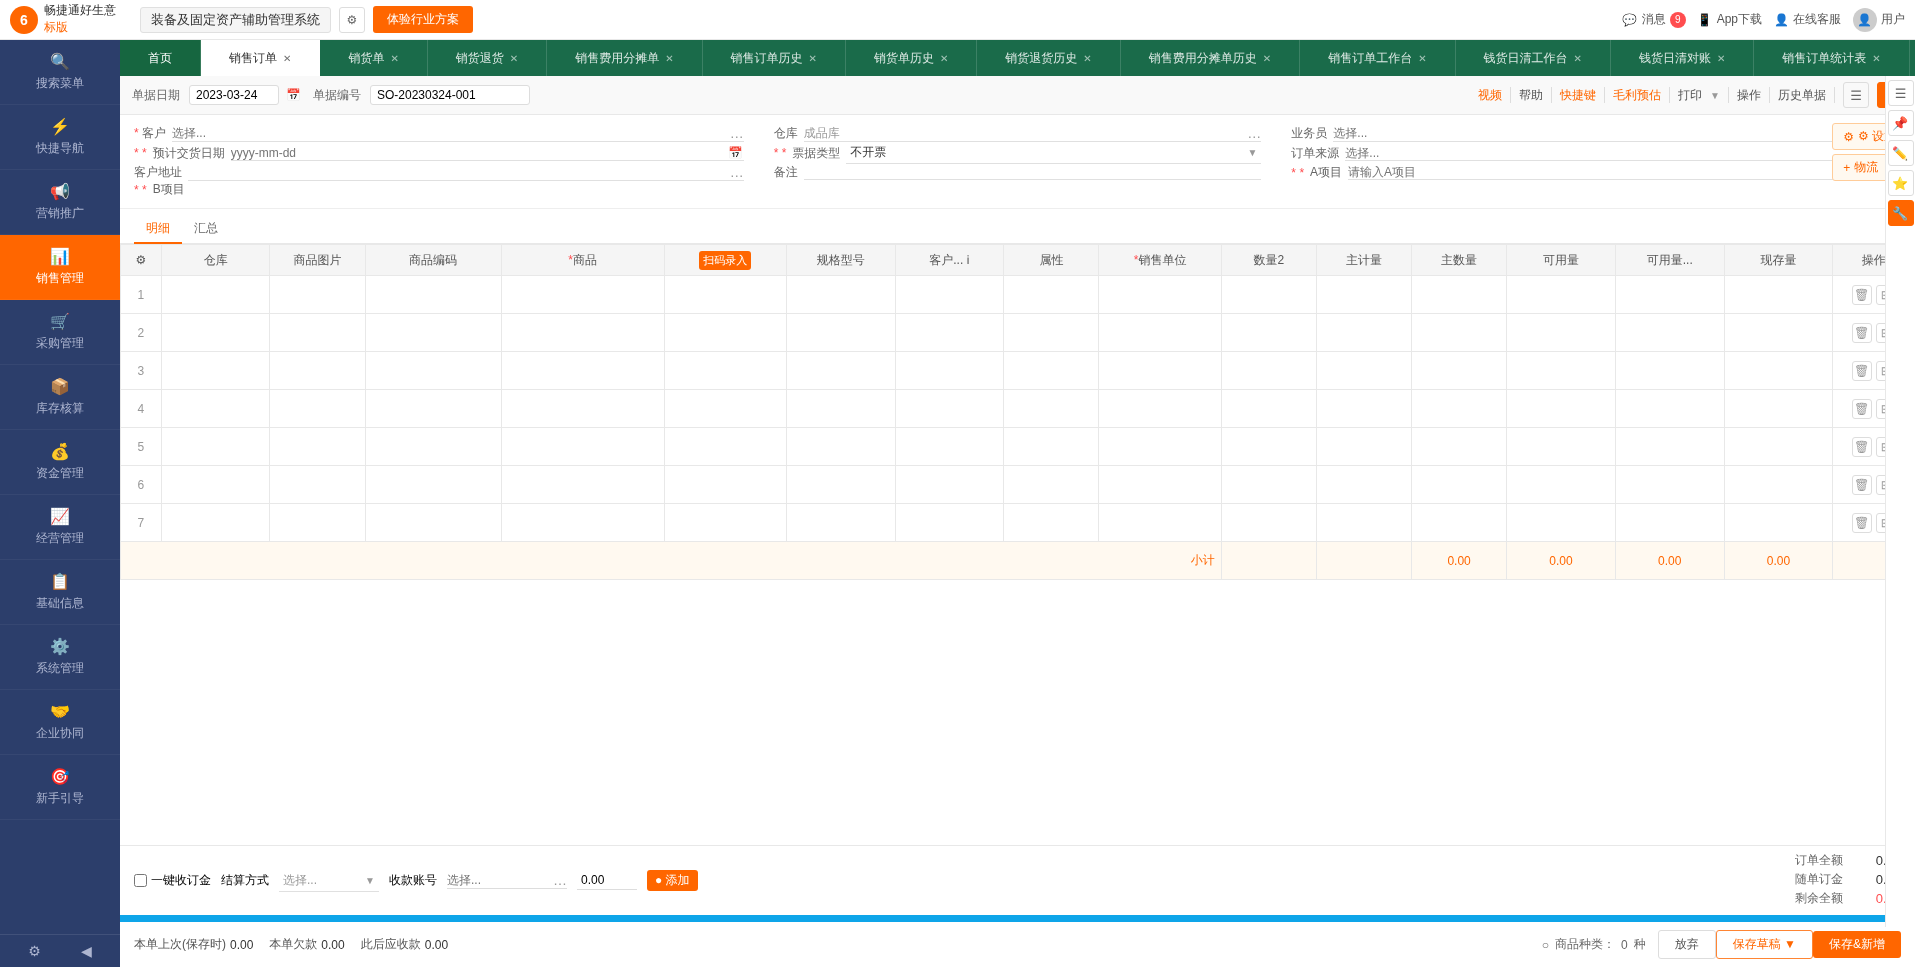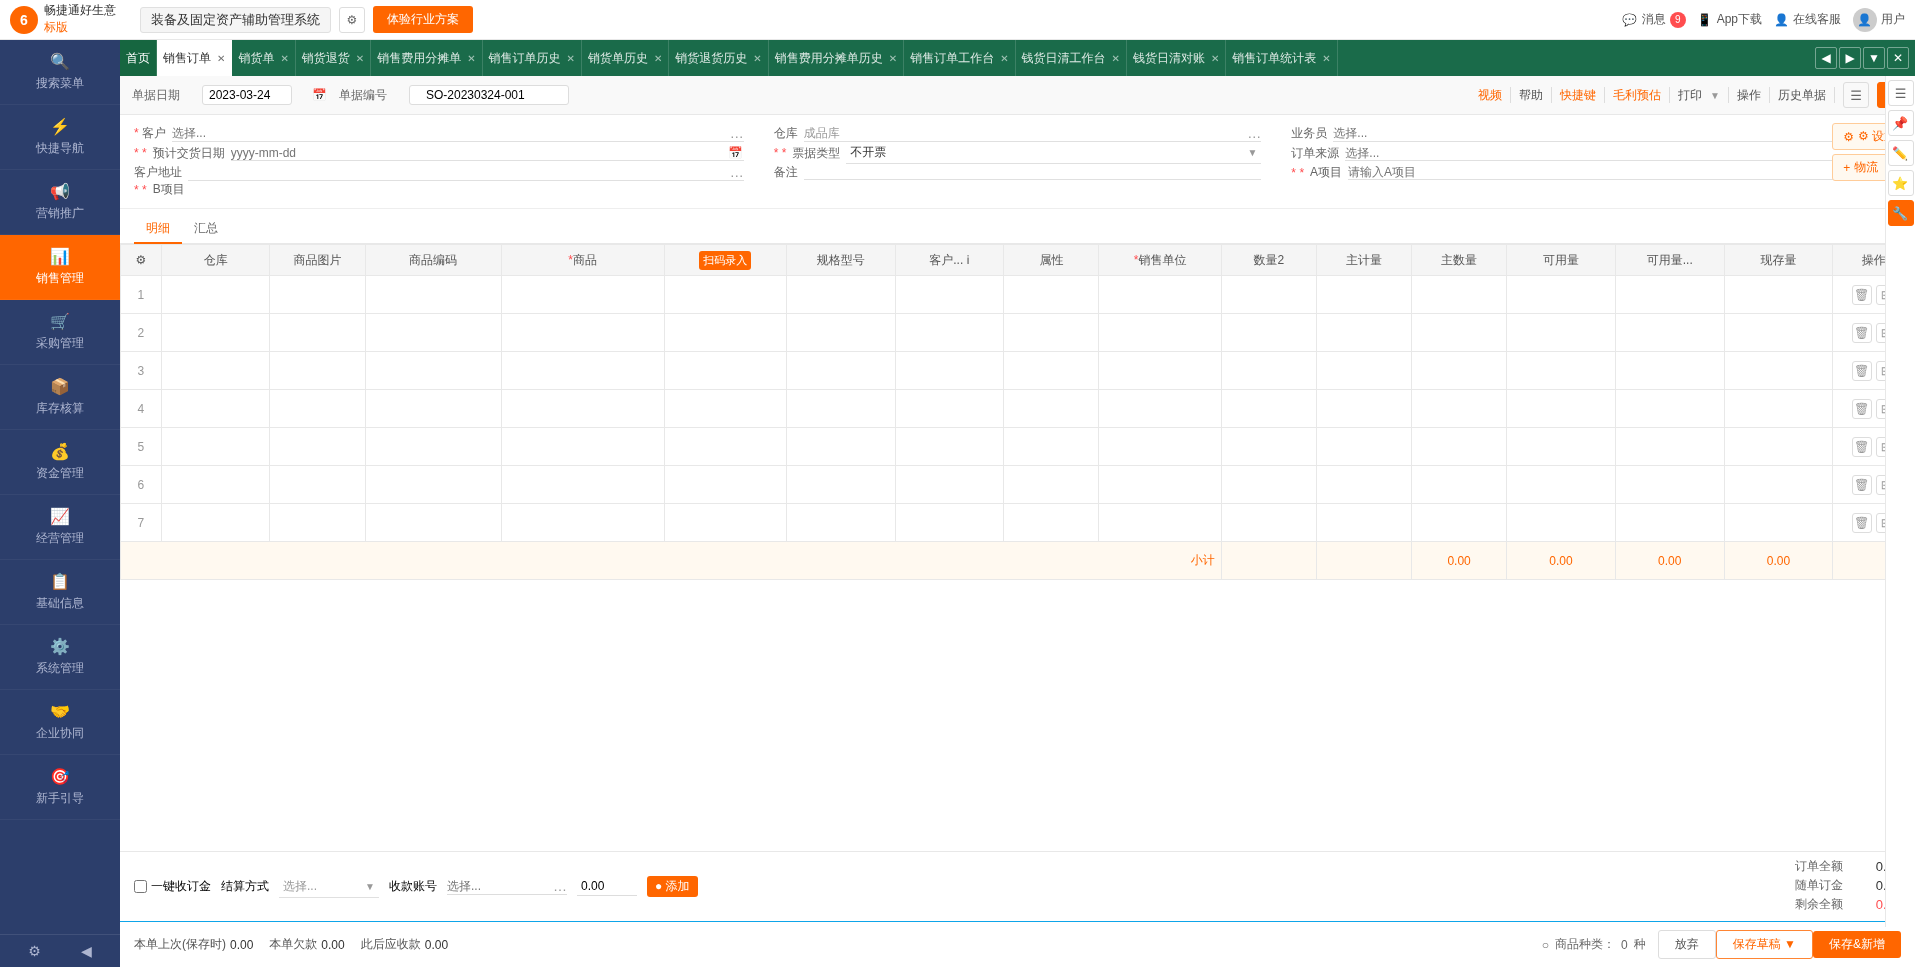--- a/index.html
+++ b/index.html
@@ -151,21 +151,21 @@
       background: #1a6b4a;
       display: flex;
       align-items: center;
       height: 36px;
       overflow: hidden;
       flex-shrink: 0;
     }
     .tab {
       display: flex;
       align-items: center;
-      padding: 0 6px;
+      padding: 0 28px;
       height: 36px;
       color: rgba(255,255,255,0.85);
       cursor: pointer;
       white-space: nowrap;
       font-size: 12px;
       border-right: 1px solid rgba(255,255,255,0.15);
       gap: 4px;
     }
     .tab.active {
       background: white;
@@ -213,21 +213,21 @@
       border-bottom: 1px solid #e8e8e8;
       display: flex;
       align-items: center;
       padding: 6px 12px;
       gap: 12px;
       flex-shrink: 0;
     }
     .toolbar-item {
       display: flex;
       align-items: center;
-      gap: 16px;
+      gap: 3px;
       color: #555;
       cursor: pointer;
       font-size: 12px;
       justify-content: space-between;
     }
     .toolbar-item input {
       border: 1px solid #ddd;
       padding: 2px 6px;
       border-radius: 3px;
       font-size: 12px;
@@ -434,21 +434,21 @@
       gap: 8px;
       justify-content: flex-end;
       margin-bottom: 2px;
     }
     .summary-label { color: #666; font-size: 12px; }
     .summary-value { color: #333; font-size: 13px; min-width: 50px; text-align: right; }
 
     
     .footer-bar {
       background: white;
-      border-top: 1px solid #0ea5e9;
+      border-top: 7px solid #0ea5e9;
       display: flex;
       align-items: center;
       padding: 8px 14px;
       gap: 12px;
       flex-shrink: 0;
     }
     .footer-info {
       display: flex;
       align-items: center;
       gap: 16px;
@@ -708,21 +708,21 @@
   <div class="content">
 
     <div class="toolbar">
       <div class="toolbar-item">
         <span class="form-label">单据日期</span>
         <input type="text" style="border: 1px solid rgb(221, 221, 221); padding: 2px 6px; border-radius: 3px; font-size: 12px; outline: none; width: 90px;" value="2023-03-24">
         <span class="cal-icon">📅</span>
       </div>
       <div class="toolbar-item">
         <span class="form-label">单据编号</span>
-        <input type="text" style="border: 1px solid rgb(221, 221, 221); padding: 2px 16px; border-radius: 3px; font-size: 12px; outline: none; width: 160px;" value="SO-20230324-001">
+        <input type="text" style="border: 1px solid rgb(221, 221, 221); padding: 2px 6px; border-radius: 3px; font-size: 12px; outline: none; width: 160px;" value="SO-20230324-001">
       </div>
       <div class="btn-group">
         <span class="toolbar-item btn-orange">视频</span>
         <span class="toolbar-divider"></span>
         <span class="toolbar-item">帮助</span>
         <span class="toolbar-divider"></span>
         <span class="toolbar-item btn-orange">快捷键</span>
         <span class="toolbar-divider"></span>
         <span class="toolbar-item btn-orange">毛利预估</span>
         <span class="toolbar-divider"></span>

